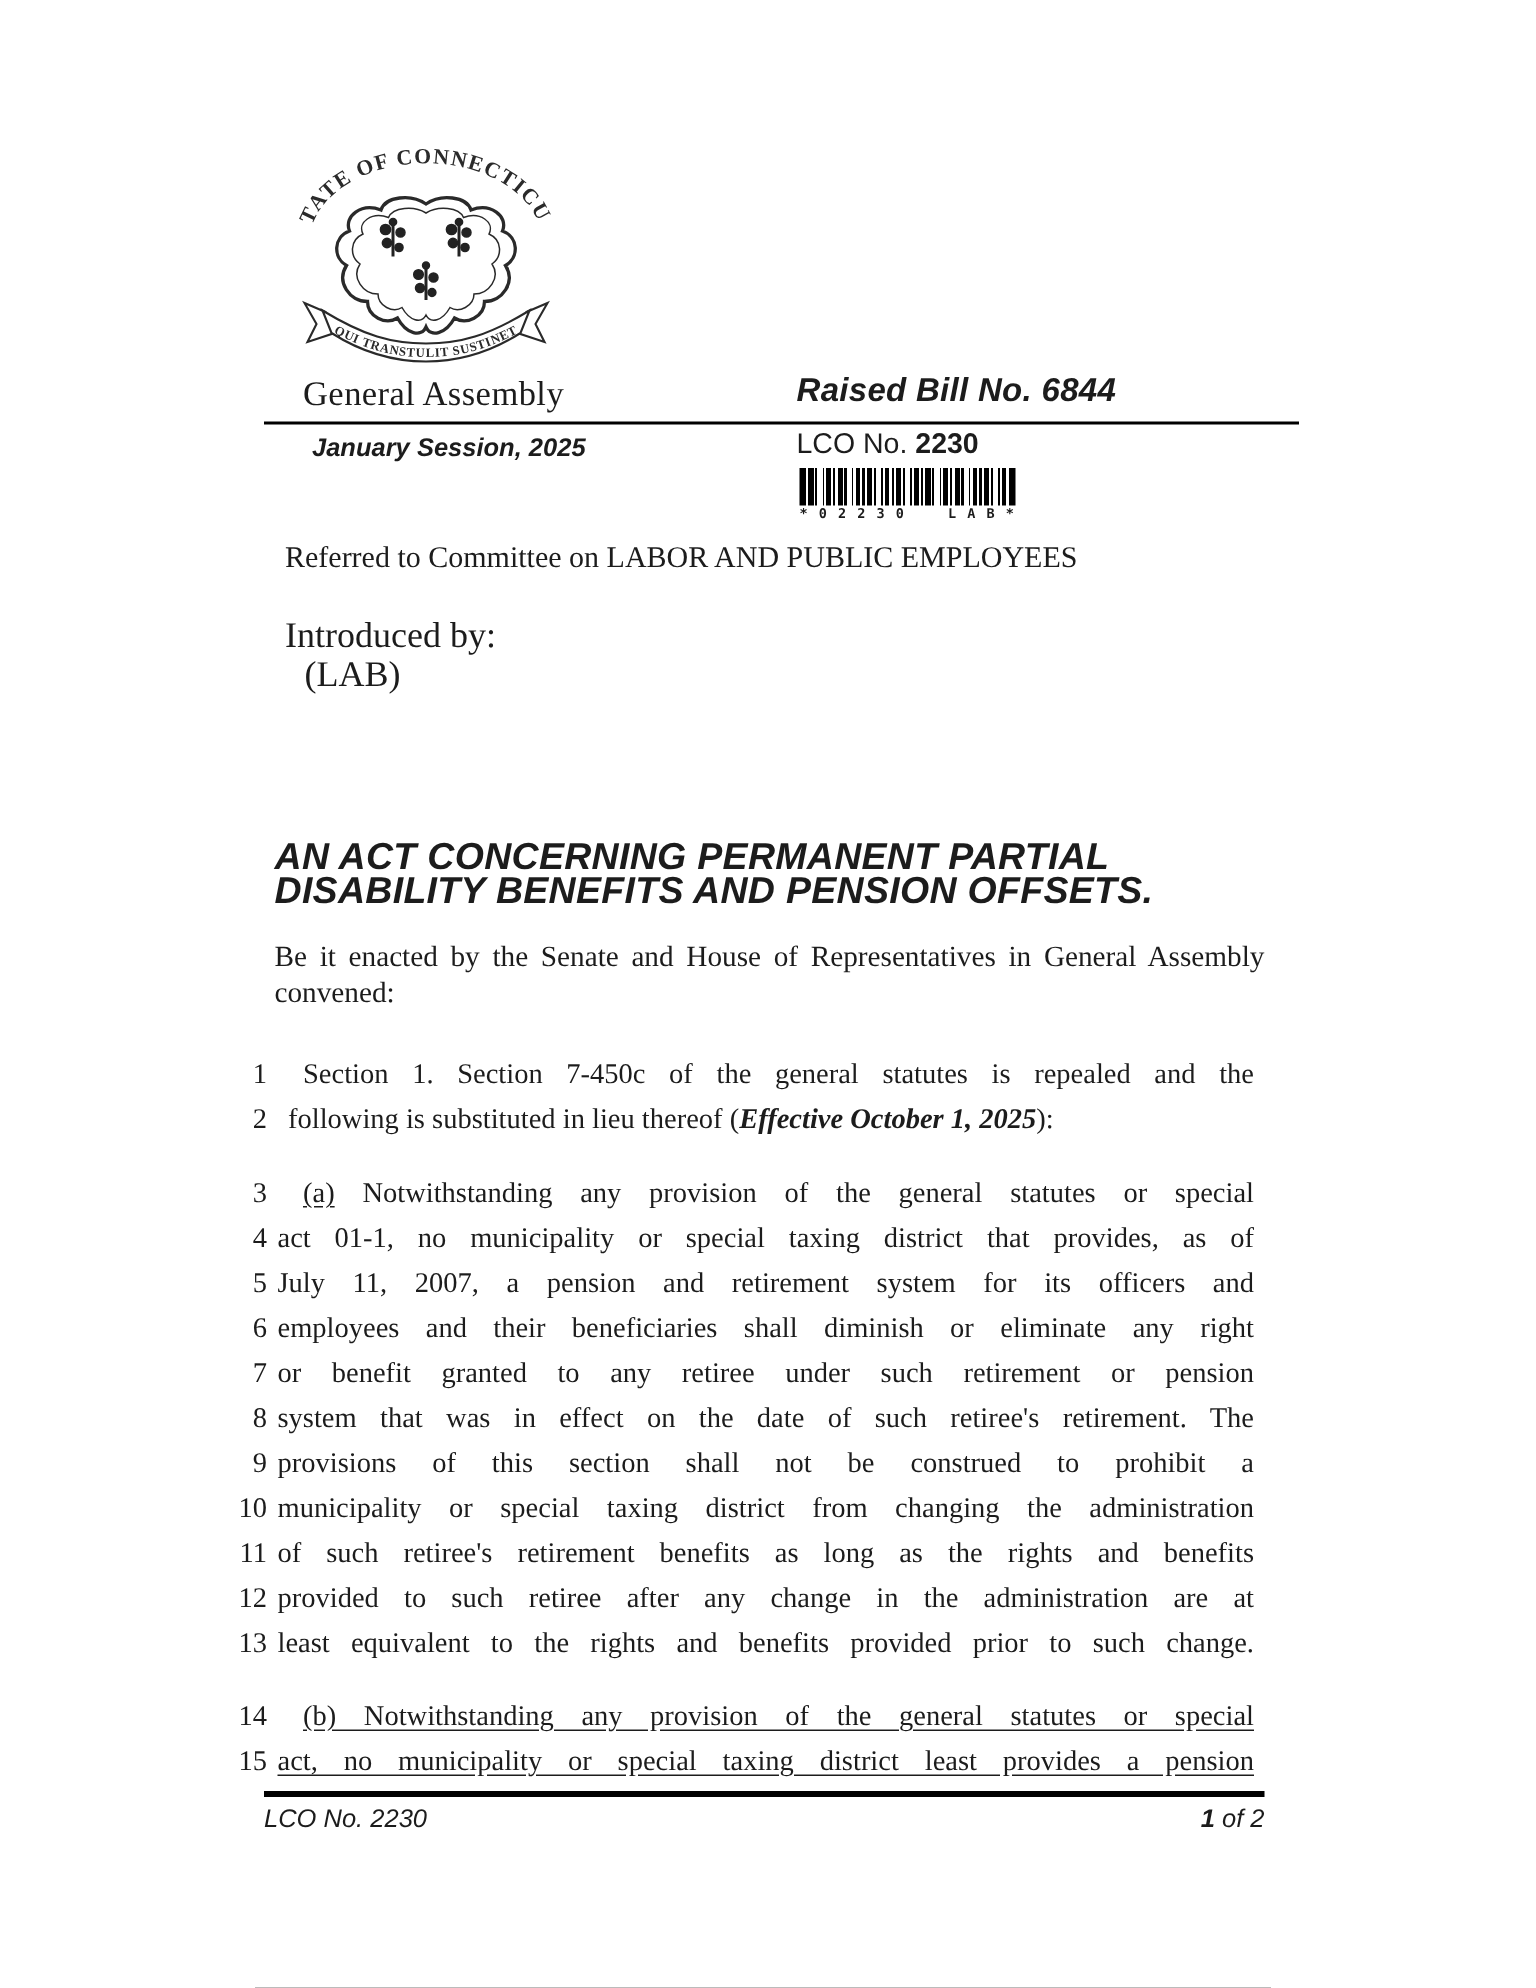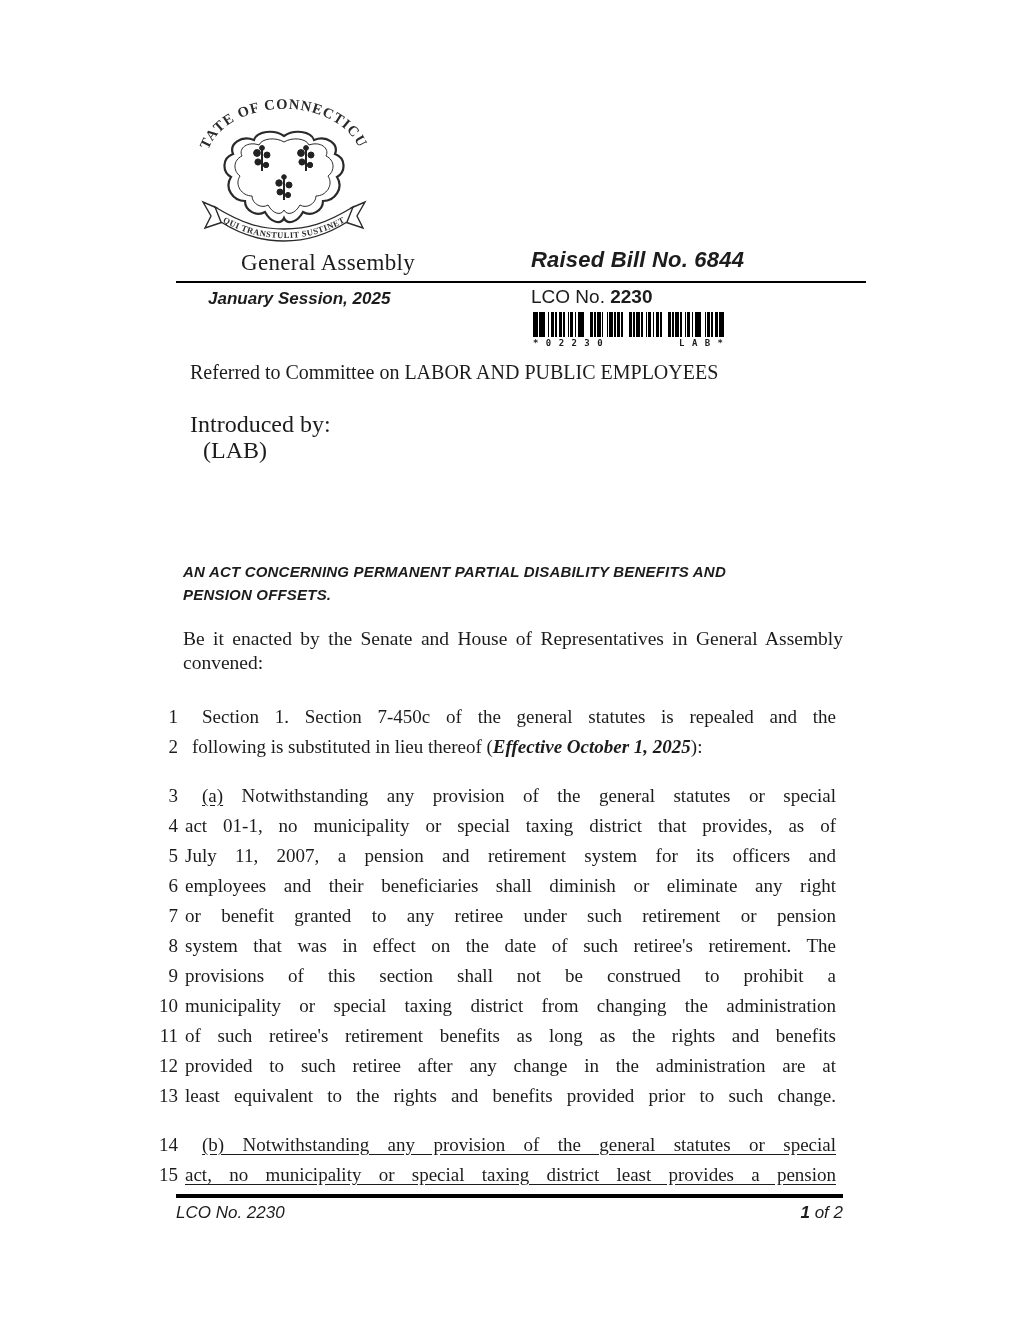--- a/index.html
+++ b/index.html
@@ -7,50 +7,50 @@
     position:relative; width:1024px; height:1325px; margin:0 auto;
     background:#ffffff; color:#1c1c1c; overflow:hidden;
     font-family:"Liberation Serif", serif;
   }
   .abs { position:absolute; }
 
   
   .seal { left:198px; top:92px; width:172px; height:150px; }
 
   
-  .assembly { left:202px; top:250px; font-size:23px; letter-spacing:0.3px;margin-left:39px; }
+  .assembly { left:202px; top:250px; font-size:23px; letter-spacing:0.3px; }
   .bill-no  { left:531px; top:247px; font-family:"Liberation Sans",sans-serif;
               font-weight:bold; font-style:italic; font-size:22px; letter-spacing:0.2px; }
   .hdr-rule { left:176px; top:281px; width:690px; height:2px; background:#000; }
   .session  { left:208px; top:289px; font-family:"Liberation Sans",sans-serif;
               font-weight:bold; font-style:italic; font-size:17px; }
   .lco-line { left:531px; top:286px; font-family:"Liberation Sans",sans-serif; font-size:19px; }
   .lco-line b { font-weight:bold; }
 
-  .barcode { left:533px; top:312px; width:191px; }
+  .barcode { left:533px; top:312px; width:144px; }
   .barcode-bars {
     height:25px; border-left:3px solid #000; border-right:3px solid #000;
     background:
       repeating-linear-gradient(90deg,
         #000 0 1.5px, #fff 1.5px 3px, #000 3px 6.5px, #fff 6.5px 7.5px,
         #000 7.5px 9px, #fff 9px 12.5px, #000 12.5px 13.5px, #fff 13.5px 15px,
         #000 15px 18px, #fff 18px 19.5px);
   }
   .barcode-labels { display:flex; justify-content:space-between; margin-top:1px;
       font-family:"DejaVu Sans Mono",monospace; font-size:9px; font-weight:bold; letter-spacing:1px; }
 
   
   .referred   { left:190px; top:361px; font-size:20px; }
   .introduced { left:190px; top:411px; font-size:24px; line-height:26px; }
   .introduced .by-code { padding-left:13px; }
 
   
   .act-title { left:183px; top:560px; width:615px;
       font-family:"Liberation Sans",sans-serif; font-weight:bold; font-style:italic;
-      font-size:15px; line-height:23px; letter-spacing:0.2px; }
+      font-size:25px; line-height:23px; letter-spacing:0.2px; }
   .enacting  { left:183px; top:627px; width:660px; font-size:19.5px; line-height:23.5px;
       text-align:justify; }
 
   
   .lines { left:158px; top:702px; width:685px; font-size:19px; }
   .line-row { position:relative; height:30px; line-height:30px; }
   .line-row.gap { margin-top:19px; }
   .line-num { position:absolute; left:0; top:0; width:20px; text-align:right; }
   .line-text { margin-left:34px; width:651px; text-align:justify; text-align-last:left;
       white-space:nowrap; }

